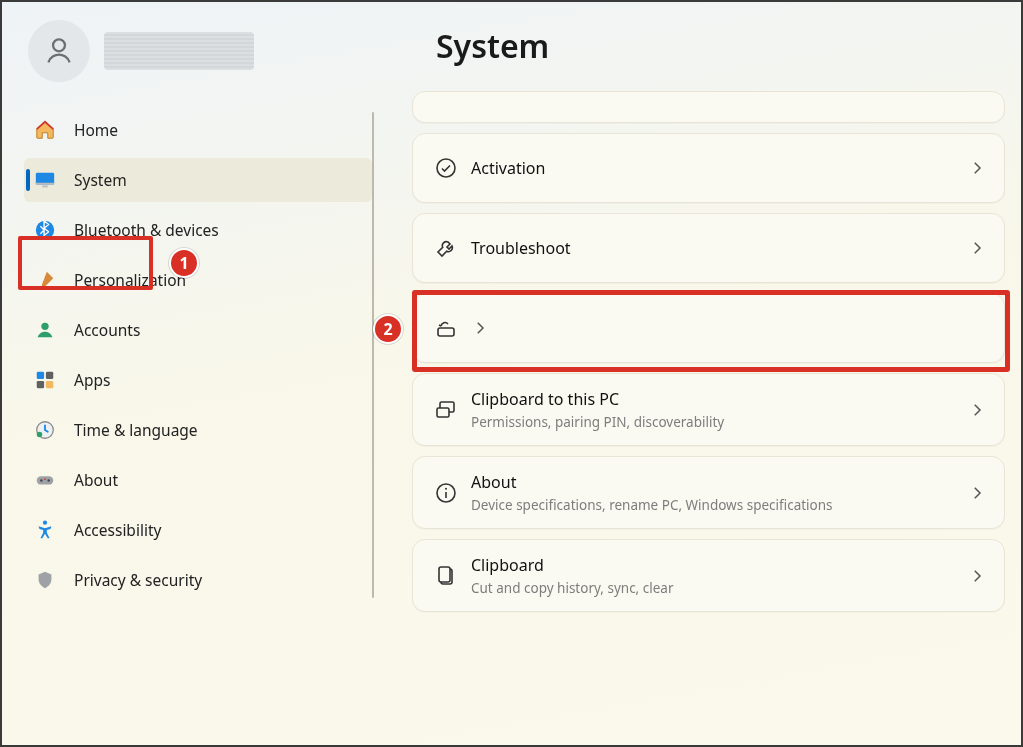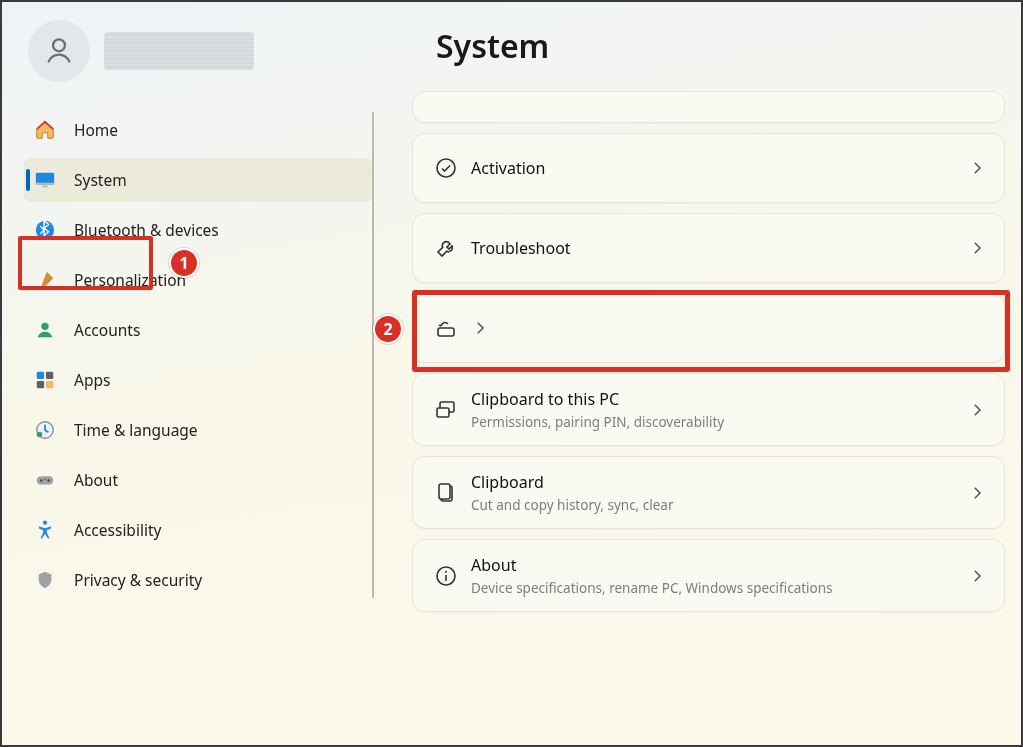--- a/index.html
+++ b/index.html
@@ -280,44 +280,44 @@
       </div>
       <span class="chevron"><svg viewBox="0 0 24 24" width="18" height="18" stroke="#555" stroke-width="2" fill="none">
             <path d="M9 5l7 7-7 7"></path>
           </svg></span>
     </div>
 
 
     <div class="card">
       <span class="card-icon">
         <svg viewBox="0 0 24 24" width="24" height="24" stroke="#333" stroke-width="1.6" fill="none">
-            <rect x="7" y="5" width="11" height="15" rx="2"></rect>
-            <rect x="5" y="3" width="11" height="15" rx="2" fill="#fbfaf2"></rect>
-          </svg>
-      </span>
-      <div class="card-text">
-        <span class="card-title">Clipboard</span>
-        <span class="card-sub">Cut and copy history, sync, clear</span>
-      </div>
-      <span class="chevron"><svg viewBox="0 0 24 24" width="18" height="18" stroke="#555" stroke-width="2" fill="none">
-            <path d="M9 5l7 7-7 7"></path>
-          </svg></span>
-    </div>
-
-    <div class="card">
-      <span class="card-icon">
-        <svg viewBox="0 0 24 24" width="24" height="24" stroke="#333" stroke-width="1.6" fill="none">
             <circle cx="12" cy="12" r="9"></circle>
             <line x1="12" y1="11" x2="12" y2="17"></line>
             <circle cx="12" cy="7.7" r="1" fill="#333" stroke="none"></circle>
           </svg>
       </span>
       <div class="card-text">
         <span class="card-title">About</span>
         <span class="card-sub">Device specifications, rename PC, Windows specifications</span>
+      </div>
+      <span class="chevron"><svg viewBox="0 0 24 24" width="18" height="18" stroke="#555" stroke-width="2" fill="none">
+            <path d="M9 5l7 7-7 7"></path>
+          </svg></span>
+    </div>
+
+    <div class="card">
+      <span class="card-icon">
+        <svg viewBox="0 0 24 24" width="24" height="24" stroke="#333" stroke-width="1.6" fill="none">
+            <rect x="7" y="5" width="11" height="15" rx="2"></rect>
+            <rect x="5" y="3" width="11" height="15" rx="2" fill="#fbfaf2"></rect>
+          </svg>
+      </span>
+      <div class="card-text">
+        <span class="card-title">Clipboard</span>
+        <span class="card-sub">Cut and copy history, sync, clear</span>
       </div>
       <span class="chevron"><svg viewBox="0 0 24 24" width="18" height="18" stroke="#555" stroke-width="2" fill="none">
             <path d="M9 5l7 7-7 7"></path>
           </svg></span>
     </div>
   </div>
 </div>
 
 <div class="red-box-1"></div>
 <div class="red-box-2"></div>

